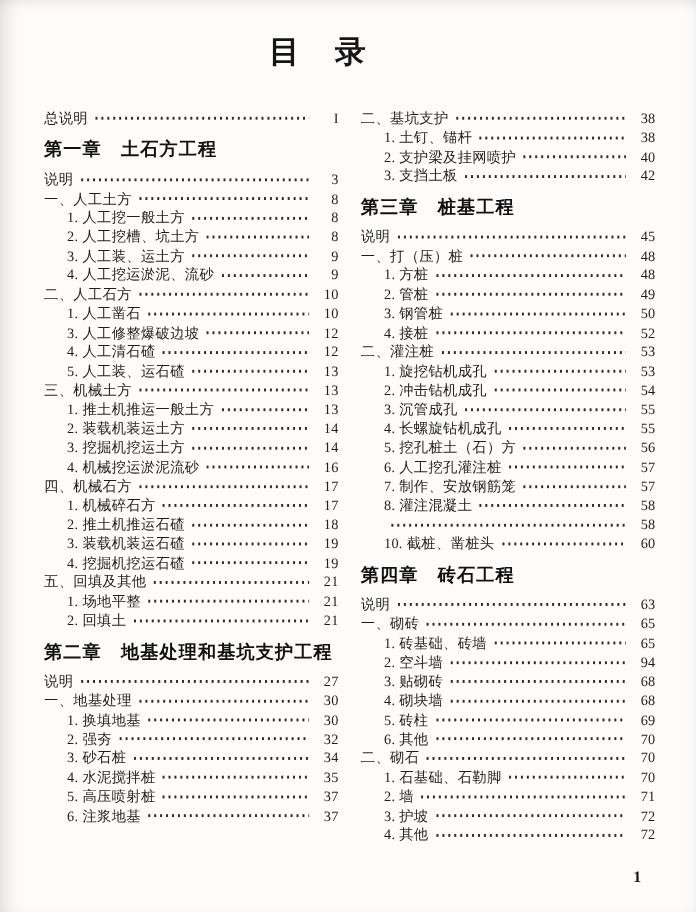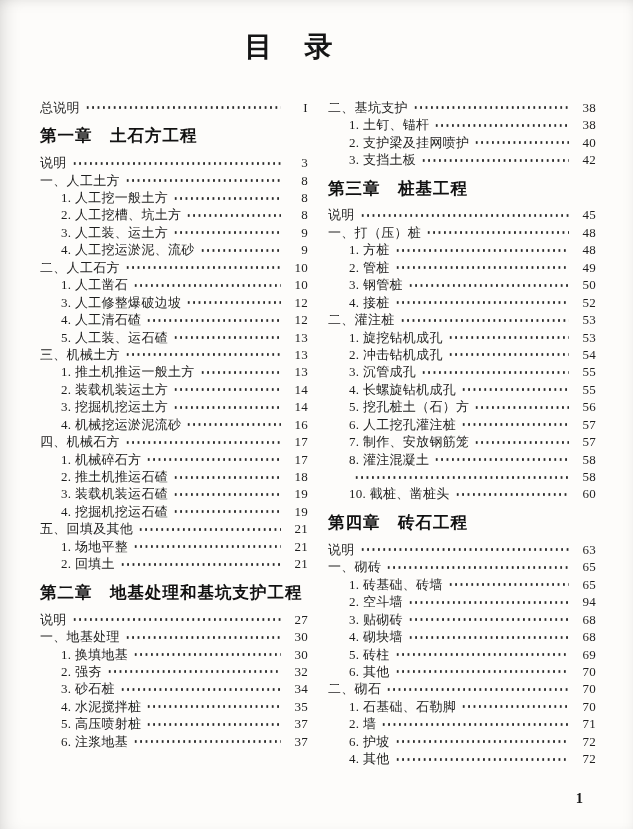--- a/index.html
+++ b/index.html
@@ -421,21 +421,21 @@
         <span class="label">1. 石基础、石勒脚</span>
         <span class="leader"></span>
         <span class="pageno">70</span>
       </div>
       <div class="entry level1">
         <span class="label">2. 墙</span>
         <span class="leader"></span>
         <span class="pageno">71</span>
       </div>
       <div class="entry level1">
-        <span class="label">6. 护坡</span>
+        <span class="label">3. 护坡</span>
         <span class="leader"></span>
         <span class="pageno">72</span>
       </div>
       <div class="entry level1">
         <span class="label">4. 其他</span>
         <span class="leader"></span>
         <span class="pageno">72</span>
       </div>
     </div>
 

